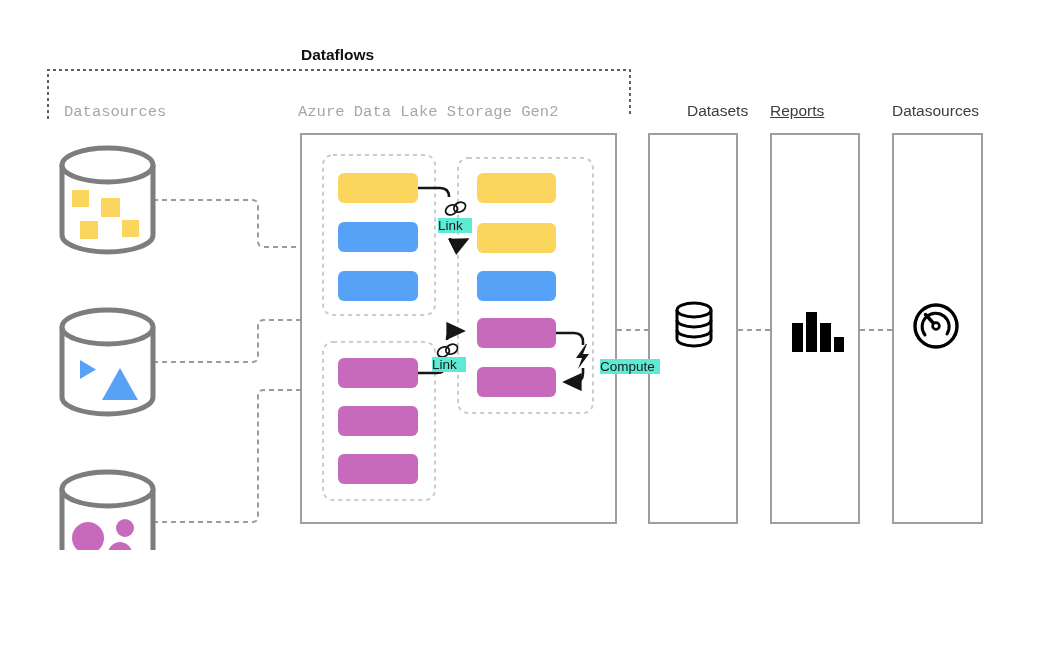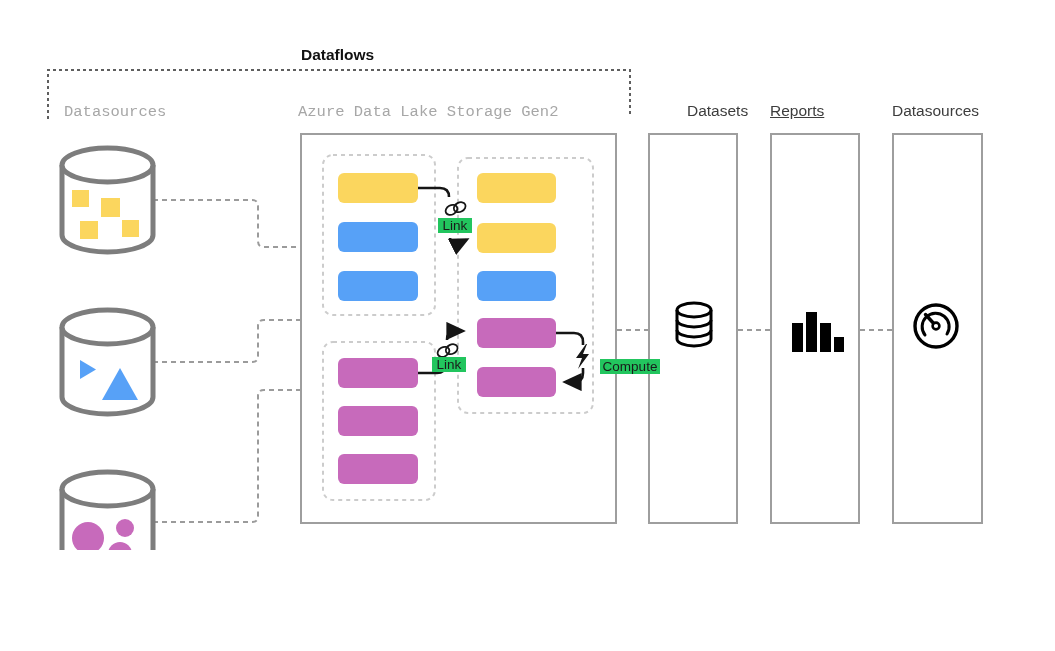--- a/index.html
+++ b/index.html
@@ -2,22 +2,22 @@
 <html><head>
 <meta charset="utf-8">
 <style>
   html,body{margin:0;padding:0;background:#ffffff;}
   .canvas{position:relative;width:1055px;height:550px;background:#ffffff;overflow:hidden;
           font-family:"Liberation Sans",sans-serif;}
   .overlay{position:absolute;left:0;top:0;width:1055px;height:651px;}
   .label{position:absolute;font-size:15.5px;color:#a7a7a7;white-space:nowrap;font-family:Liberation Mono, monospace;}
   .label-dark{position:absolute;font-size:15.5px;color:#3d3d3d;white-space:nowrap;}
   .title{position:absolute;font-size:15.5px;font-weight:700;color:#111111;white-space:nowrap;}
-  .annot{position:absolute;font-size:13.5px;color:#1a1a1a;background:#22c55e;
-         text-align:center;line-height:15px;}
+  .annot{position:absolute;font-size:13.5px;color:#1a1a1a;background:#5eead4;
+         text-align:left;line-height:15px;}
   .caption{position:absolute;font-size:15px;color:#555555;line-height:1.55;}
   .ink{stroke:#151515;fill:none;}
   .boxline{stroke:#9e9e9e;stroke-width:2;fill:none;}
   .groupline{stroke:#cccccc;stroke-width:2;fill:none;stroke-dasharray:4 4;}
   .conn{stroke:#9b9b9b;stroke-width:2;fill:none;stroke-dasharray:5 4;}
   .bracket{stroke:#5f5f5f;stroke-width:2;fill:none;stroke-dasharray:3 3;}
   .cyl{stroke:#7d7d7d;stroke-width:5;fill:#ffffff;}
   .blackicon{stroke:#000000;fill:none;}
 </style>
 </head>

